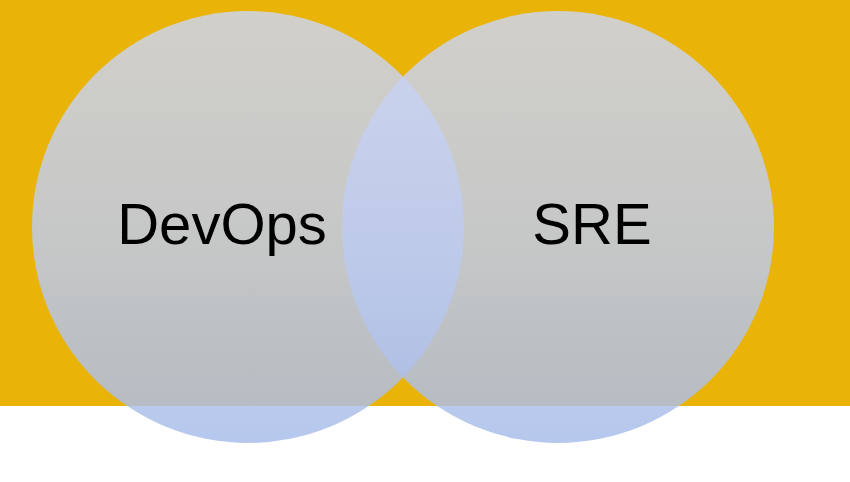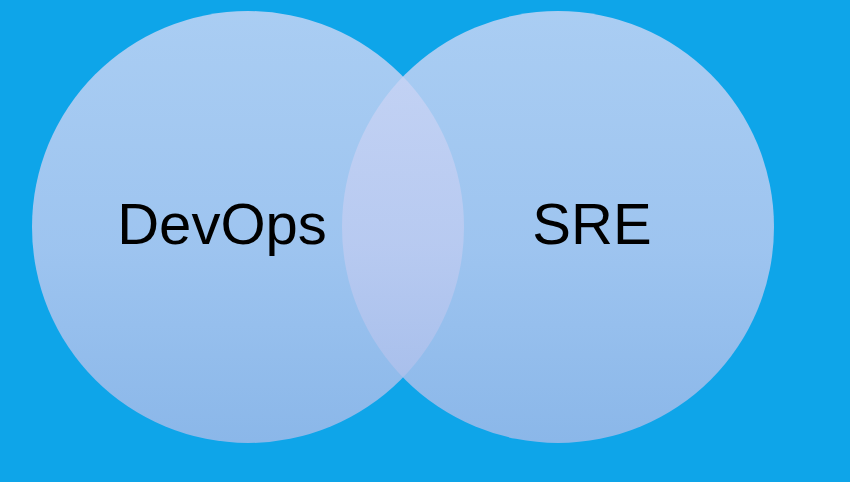--- a/index.html
+++ b/index.html
@@ -34,21 +34,21 @@
     font-weight: 400;
     fill: #000000;
     dominant-baseline: middle;
     text-anchor: middle;
     letter-spacing: 0px;
   }
 </style>
 </head>
 <body>
 
-<div id="venn-canvas" style="width: 850px; height: 482px; background: #0ea5e9;">
+<div id="venn-canvas" style="width: 850px; height: 406px; background: #eab308;">
 
   <svg id="venn-svg" viewBox="0 0 850 482" style="width: 850px; height: 482px;">
     <defs>
       <linearGradient id="circleGrad" x1="0" y1="0" x2="0" y2="1">
         <stop offset="0%" stop-color="#ccd6f5"></stop>
         <stop offset="55%" stop-color="#bdcbf1"></stop>
         <stop offset="100%" stop-color="#a6bbe9"></stop>
       </linearGradient>
     </defs>
 

